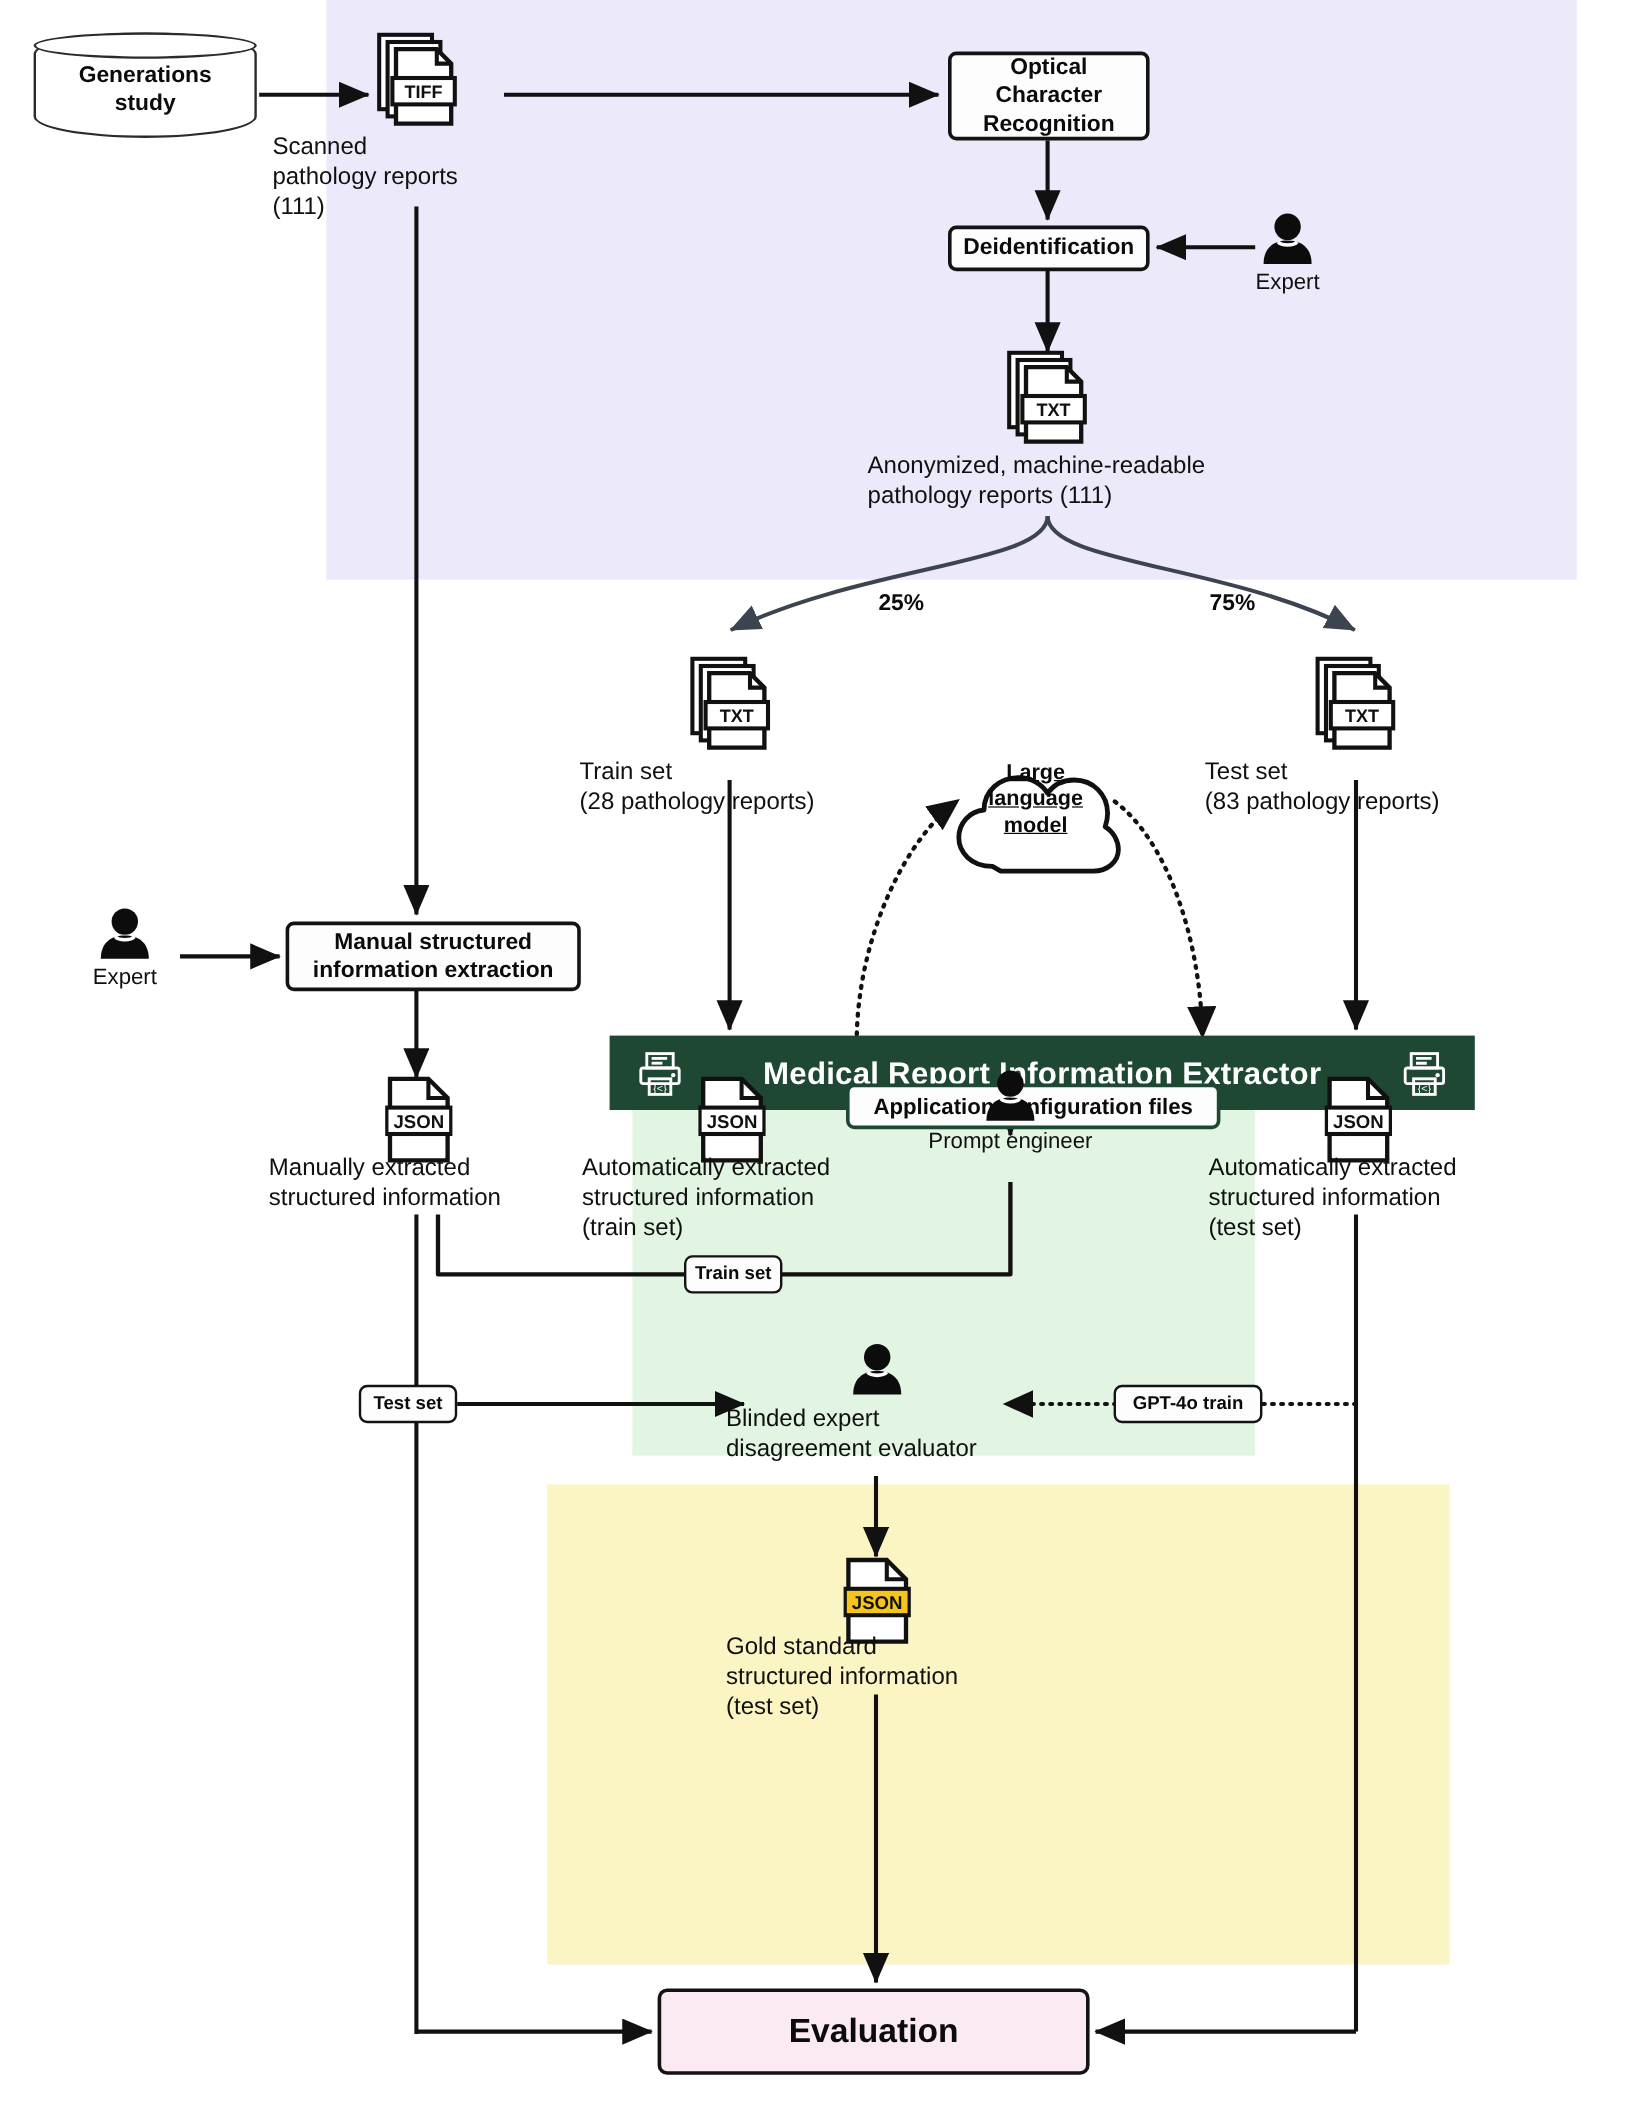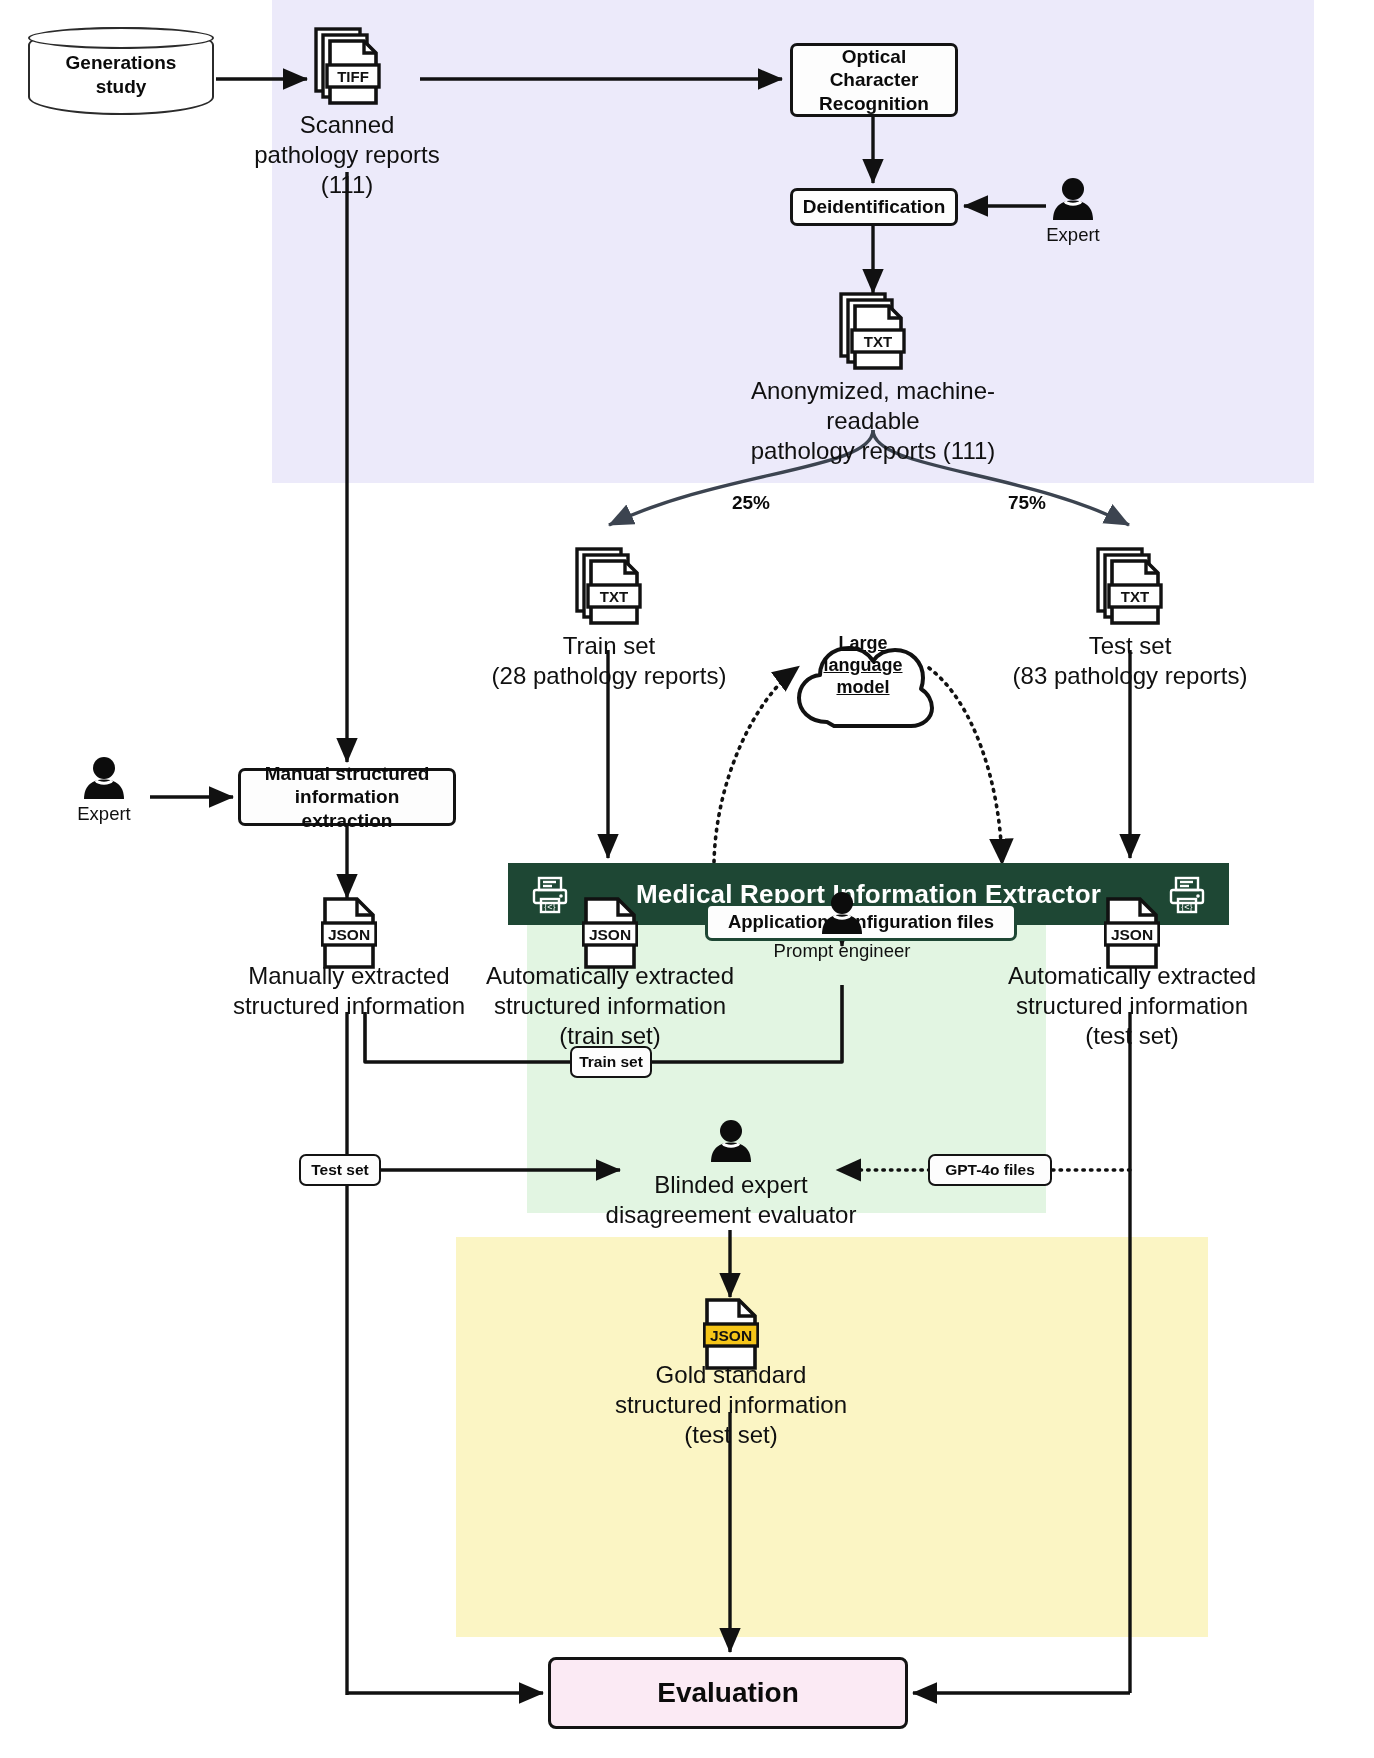--- a/index.html
+++ b/index.html
@@ -14,22 +14,21 @@
   
   .panel { position: absolute; }
   #panel-preproc { left: 248px; top: 0px;    width: 1042px; height: 483px; background: #eceafa; }
   #panel-train   { left: 503px; top: 888px;  width: 519px;  height: 325px; background: #e2f5e2; }
   #panel-eval    { left: 432px; top: 1237px; width: 752px;  height: 400px; background: #fbf5c4; }
 
   
   .node { position: absolute; }
   .caption {
     position: absolute;
-    text-align: center;
-    font-size: 24px;
+    font-size: 20px;
     line-height: 1.26;
     color: #101010;
     white-space: pre-line;
   }
 
   
   .box {
     position: absolute;
     background: #fdfdfd;
     border: 3px solid #131313;
@@ -315,21 +314,21 @@
 
   <div class="icon-wrap" style="left:57px; top:755px;">
     <svg width="46" height="46" viewBox="0 0 46 46">
       <circle cx="23" cy="13" r="11" fill="#0c0c0c"></circle>
       <path d="M3,44 C3,30 12,24.5 23,24.5 C34,24.5 43,30 43,44 Z" fill="#0c0c0c"></path>
       <path d="M15,25.5 C18,29 28,29 31,25.5" fill="none" stroke="#fff" stroke-width="3"></path>
     </svg>
   </div>
   <div class="person-label" style="left:39px; top:803px; width:82px;">Expert</div>
 
-  <div class="box" style="left:214px; top:768px; width:218px; height:58px;">Manual structured
+  <div class="box" style="left:214px; top:768px; width:246px; height:58px;">Manual structured
 information extraction</div>
 
   <div id="app-bar">
     <svg class="pr-icon pr-left" width="40" height="40" viewBox="0 0 40 40">
       <g fill="none" stroke="#fff" stroke-width="2.4">
         <rect x="9" y="3" width="22" height="12"></rect>
         <line x1="13" y1="7" x2="26" y2="7"></line>
         <line x1="13" y1="11" x2="22" y2="11"></line>
         <rect x="4" y="15" width="32" height="13" rx="2"></rect>
         <rect x="11" y="24" width="18" height="13"></rect>
@@ -394,21 +393,21 @@
       <path d="M3,44 C3,30 12,24.5 23,24.5 C34,24.5 43,30 43,44 Z" fill="#0c0c0c"></path>
       <path d="M15,25.5 C18,29 28,29 31,25.5" fill="none" stroke="#fff" stroke-width="3"></path>
     </svg>
   </div>
   <div class="person-label" style="left:733px; top:940px; width:170px;">Prompt engineer</div>
 
   <div class="tag" style="left:546px; top:1046px; width:82px; height:32px;">Train set</div>
 
   <div class="tag" style="left:275px; top:1154px; width:82px; height:32px;">Test set</div>
 
-  <div class="tag" style="left:904px; top:1154px; width:124px; height:32px;">GPT-4o files</div>
+  <div class="tag" style="left:904px; top:1154px; width:124px; height:32px;">GPT-4o train</div>
 
   <div class="icon-wrap" style="left:684px; top:1118px;">
     <svg width="46" height="46" viewBox="0 0 46 46">
       <circle cx="23" cy="13" r="11" fill="#0c0c0c"></circle>
       <path d="M3,44 C3,30 12,24.5 23,24.5 C34,24.5 43,30 43,44 Z" fill="#0c0c0c"></path>
       <path d="M15,25.5 C18,29 28,29 31,25.5" fill="none" stroke="#fff" stroke-width="3"></path>
     </svg>
   </div>
   <div class="caption" style="left:581px; top:1170px; width:252px;">Blinded expert
 disagreement evaluator</div>

